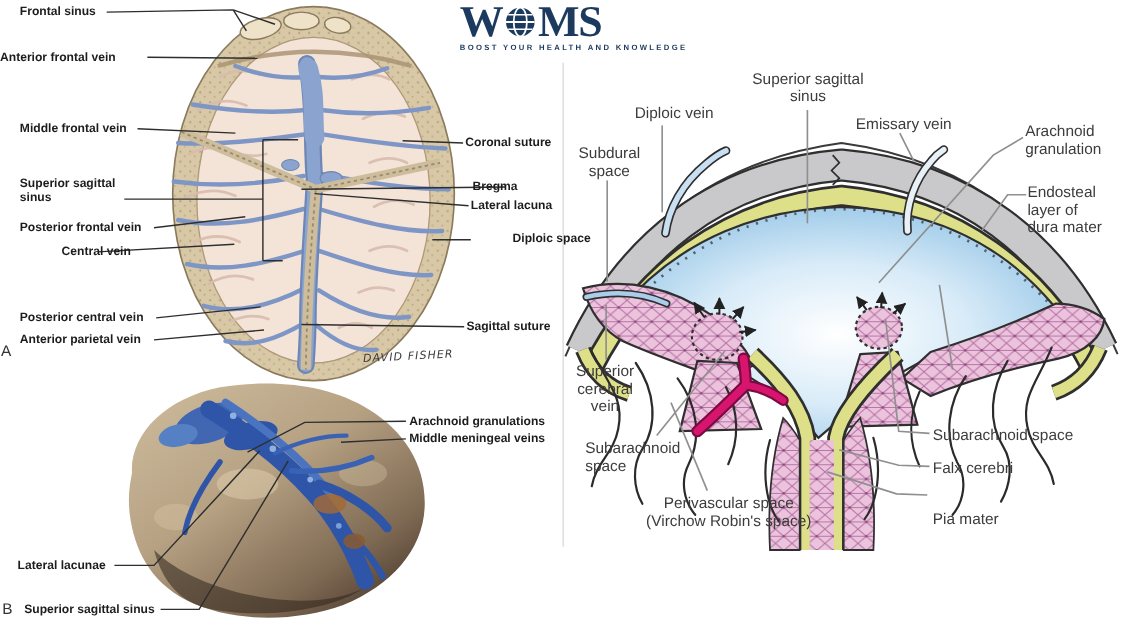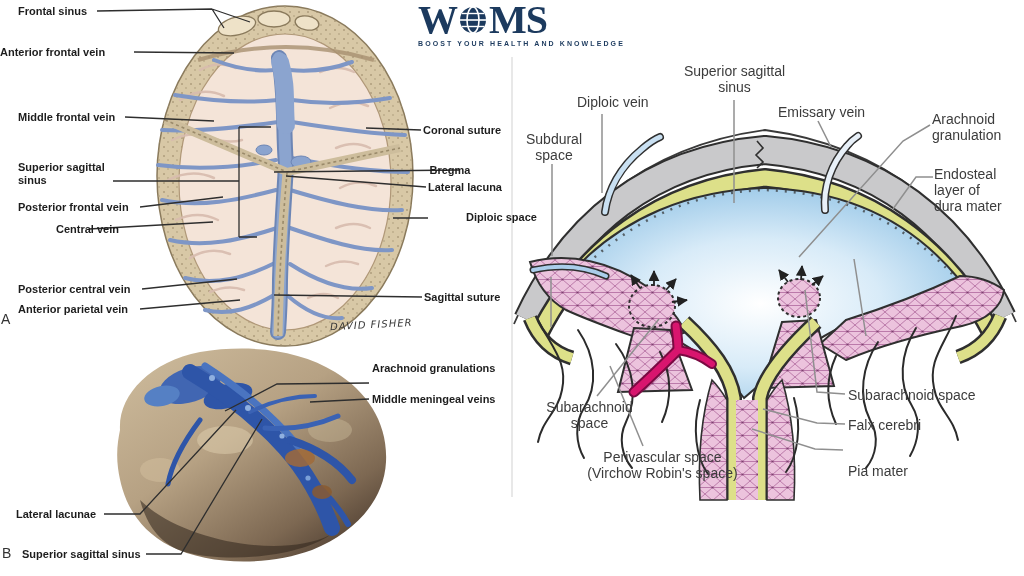--- a/index.html
+++ b/index.html
@@ -279,38 +279,41 @@
 <div class="lbl lblA" style="left:18px;top:283px;width:128px;">Posterior central vein</div>
 <div class="lbl lblA" style="left:18px;top:303px;width:125px;">Anterior parietal vein</div>
 <div class="lbl lblA" style="left:423px;top:124px;width:85px;">Coronal suture</div>
 <div class="lbl lblA" style="left:412px;top:164px;width:76px;text-align:center;">Bregma</div>
 <div class="lbl lblA" style="left:428px;top:181px;width:80px;">Lateral lacuna</div>
 <div class="lbl lblA" style="left:430px;top:211px;width:78px;padding-left:36px;">Diploic space</div>
 <div class="lbl lblA" style="left:424px;top:291px;width:84px;">Sagittal suture</div>
 <div class="lbl letter" style="left:1px;top:312px;">A</div>
 <div class="lbl sig" style="left:330px;top:320px;">DAVID FISHER</div>
 
-<div class="lbl lblA" style="left:372px;top:362px;width:140px;">Arachnoid granulations</div>
+<div class="lbl lblA" style="left:372px;top:377px;width:140px;">Arachnoid granulations</div>
 <div class="lbl lblA" style="left:372px;top:393px;width:140px;">Middle meningeal veins</div>
 <div class="lbl lblA" style="left:16px;top:508px;width:92px;">Lateral lacunae</div>
 <div class="lbl lblA" style="left:22px;top:548px;width:128px;">Superior sagittal sinus</div>
 <div class="lbl letter" style="left:2px;top:546px;">B</div>
 
 <div class="lbl lblC" style="left:672px;top:63px;width:125px;text-align:center;">Superior sagittal
 sinus</div>
 <div class="lbl lblC" style="left:577px;top:94px;width:95px;">Diploic vein</div>
 <div class="lbl lblC" style="left:520px;top:131px;width:68px;text-align:center;">Subdural
 space</div>
 <div class="lbl lblC" style="left:778px;top:104px;width:100px;">Emissary vein</div>
 <div class="lbl lblC" style="left:934px;top:166px;width:85px;">Endosteal
 layer of
 dura mater</div>
 <div class="lbl lblC" style="left:932px;top:111px;width:90px;">Arachnoid
 granulation</div>
 <div class="lbl lblC" style="left:848px;top:387px;width:155px;">Subarachnoid space</div>
 <div class="lbl lblC" style="left:848px;top:417px;width:100px;">Falx cerebri</div>
 <div class="lbl lblC" style="left:848px;top:443px;width:85px;margin-top:20px;">Pia mater</div>
-<div class="lbl lblC" style="left:532px;top:399px;width:115px;text-align:center;">Subarachnoid
+<div class="lbl lblC" style="left:518px;top:329px;width:64px;text-align:center;">Superior
+cerebral
+vein</div>
+<div class="lbl lblC" style="left:532px;top:399px;width:115px;text-align:left;">Subarachnoid
 space</div>
 <div class="lbl lblC" style="left:570px;top:449px;width:185px;text-align:center;">Perivascular space
 (Virchow Robin's space)</div>
 
 </div>
 
 </body></html>

